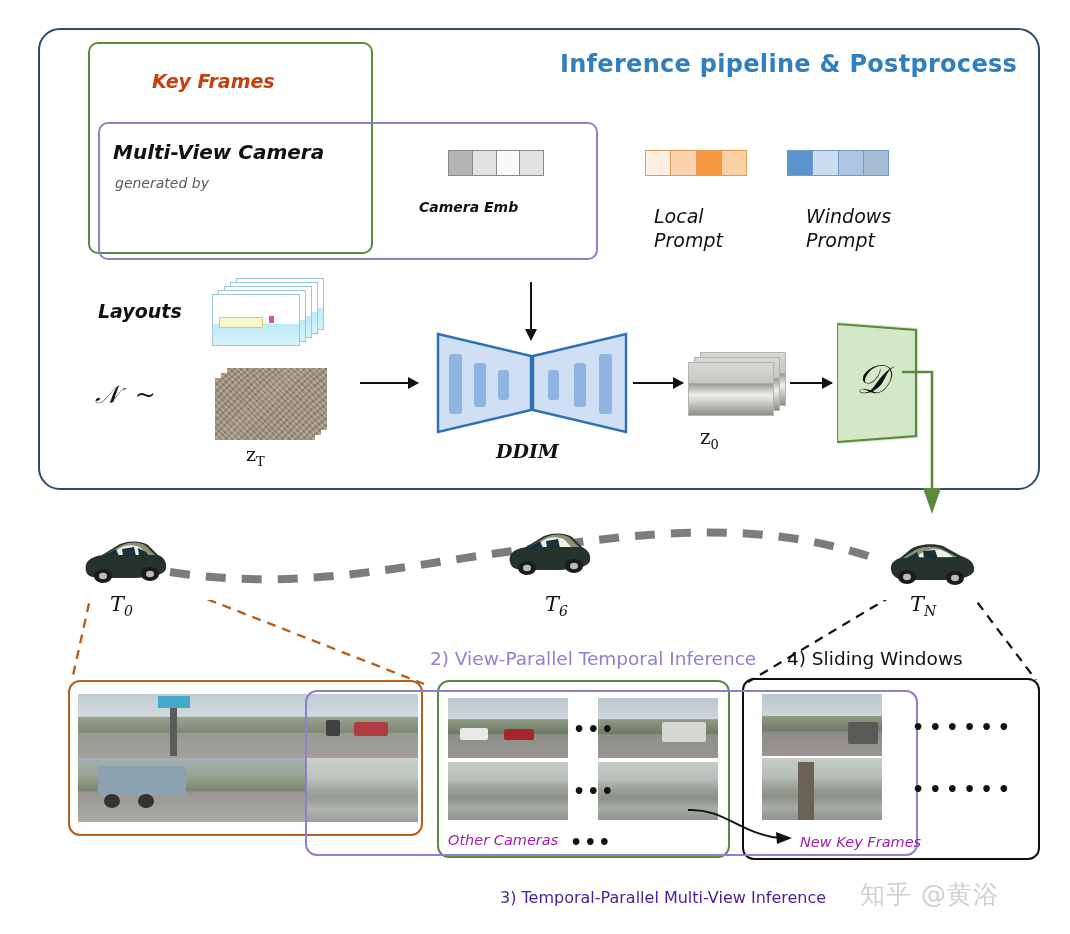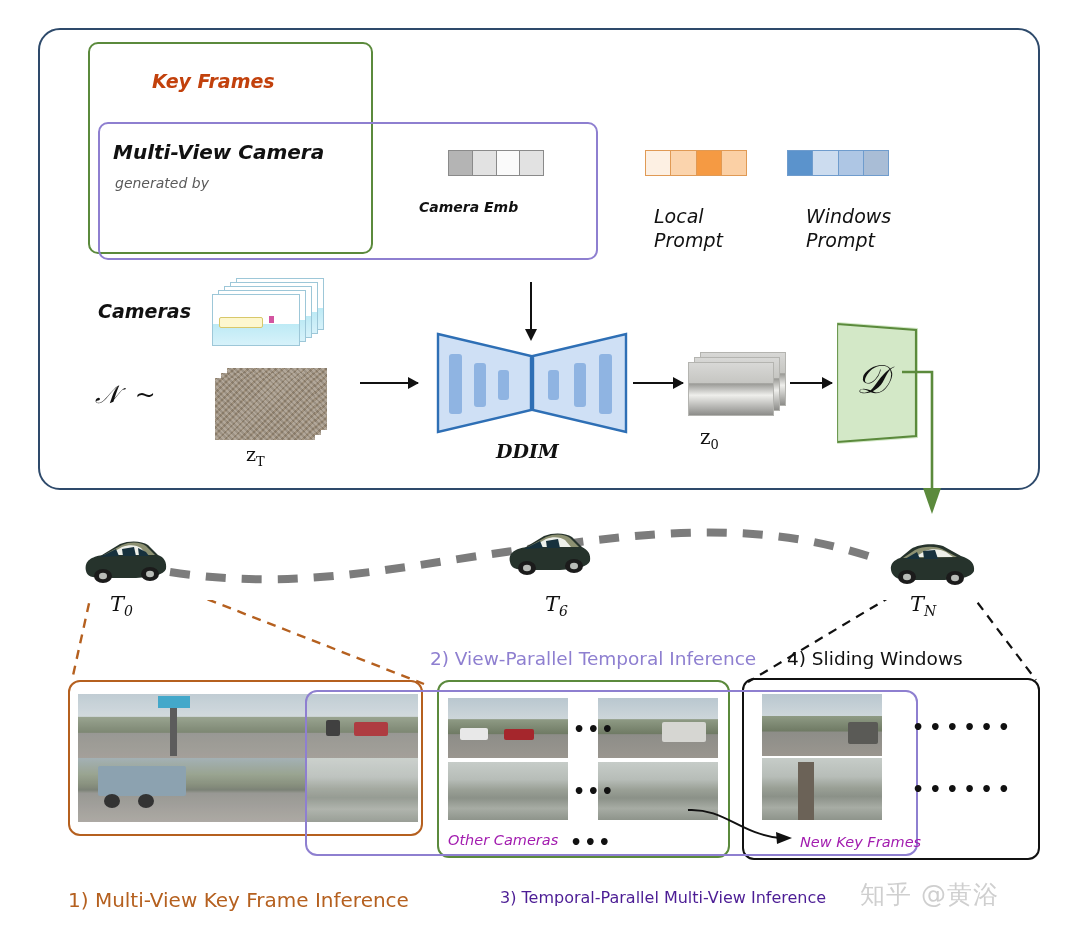--- a/index.html
+++ b/index.html
@@ -244,20 +244,21 @@
     color:#cfcfcf;white-space:nowrap;letter-spacing:1px;
   }
 </style>
 </head>
 <body>
 
 <div id="stage">
 
   <div class="abs" id="top-panel"></div>
 
+  <div class="abs" id="panel-title">Inference pipeline &amp; Postprocess</div>
 
   <div class="abs" id="keyframes-box"></div>
   <div class="abs" id="keyframes-label">Key Frames</div>
 
   <div class="abs" id="multiview-box"></div>
   <div class="abs" id="mv-title">Multi-View Camera</div>
   <div class="abs" id="mv-sub">generated by</div>
 
   <div class="abs strip" id="camera-strip">
     <div class="cell" style="background:#b4b4b4"></div>
@@ -282,21 +283,21 @@
     <div class="cell" style="background:#5b93cc"></div>
     <div class="cell" style="background:#ccdcef"></div>
     <div class="cell" style="background:#aec6e4"></div>
     <div class="cell" style="background:#a9bdd6"></div>
   </div>
   <div class="abs" id="global-label">
     <div>Windows</div>
       <div>Prompt</div>
   </div>
 
-  <div class="abs" id="layouts-label">Cameras</div>
+  <div class="abs" id="layouts-label">Layouts</div>
   <div class="abs" id="layout-stack">
     <div class="lay" style="left:24px;top:0;"></div>
     <div class="lay" style="left:18px;top:4px;"></div>
     <div class="lay" style="left:12px;top:8px;"></div>
     <div class="lay" style="left:6px;top:12px;"></div>
     <div class="lay" style="left:0;top:16px;">
       <div style="position:absolute;left:6px;top:22px;width:42px;height:9px;border:1.2px solid #d8c86a;background:#fdf7cf;border-radius:2px;"></div>
       <div style="position:absolute;left:56px;top:21px;width:5px;height:7px;background:#d354a0;"></div>
     </div>
   </div>
@@ -464,20 +465,19 @@
     <div class="dots" style="left:150px;top:22px;letter-spacing:5px;">••••••</div>
     <div class="dots" style="left:150px;top:84px;letter-spacing:5px;">••••••</div>
   </div>
   <div class="capt" style="left:800px;top:834px;z-index:9;">New Key Frames</div>
 
   <svg class="abs" style="left:680px;top:800px;width:140px;height:56px;z-index:10;">
     <path d="M8,10 C44,8 60,34 100,38" fill="none" stroke="#111" stroke-width="2"></path>
     <polygon points="112,38 96,32 97,44" fill="#111"></polygon>
   </svg>
 
-  <div class="step" id="step1">1) Multi-View Key Frame Inference</div>
   <div class="step" id="step2">2) View-Parallel Temporal Inference</div>
   <div class="step" id="step3">3) Temporal-Parallel Multi-View Inference</div>
   <div class="step" id="step4">4) Sliding Windows</div>
 
   <div class="abs" id="watermark">知乎 @黄浴</div>
 
 </div>
 
 </body></html>

